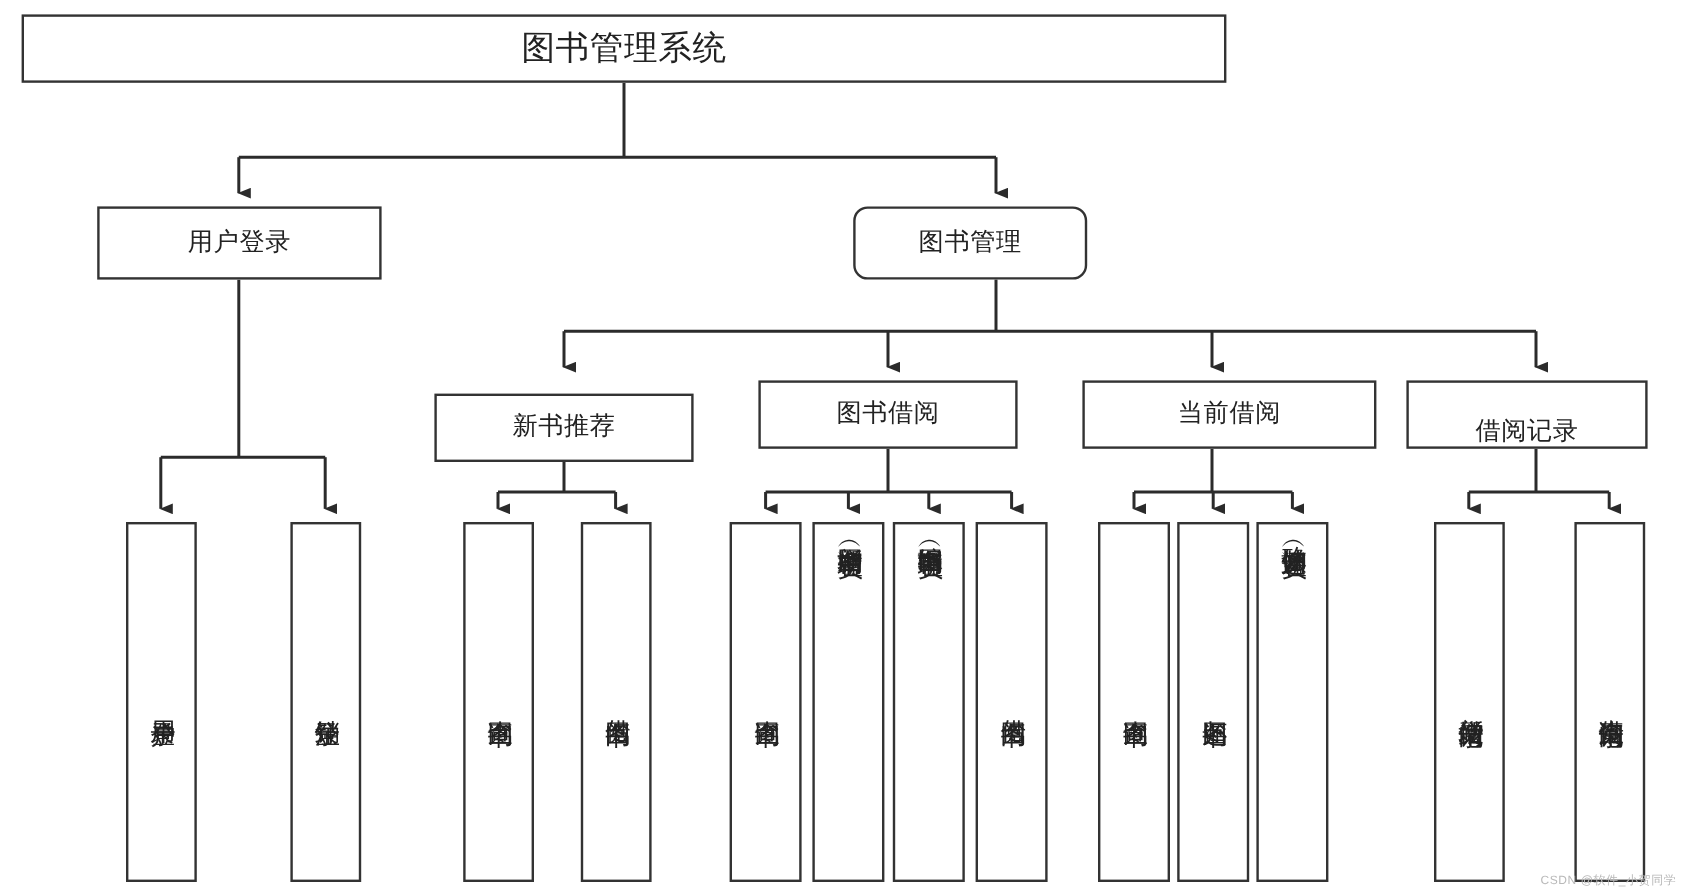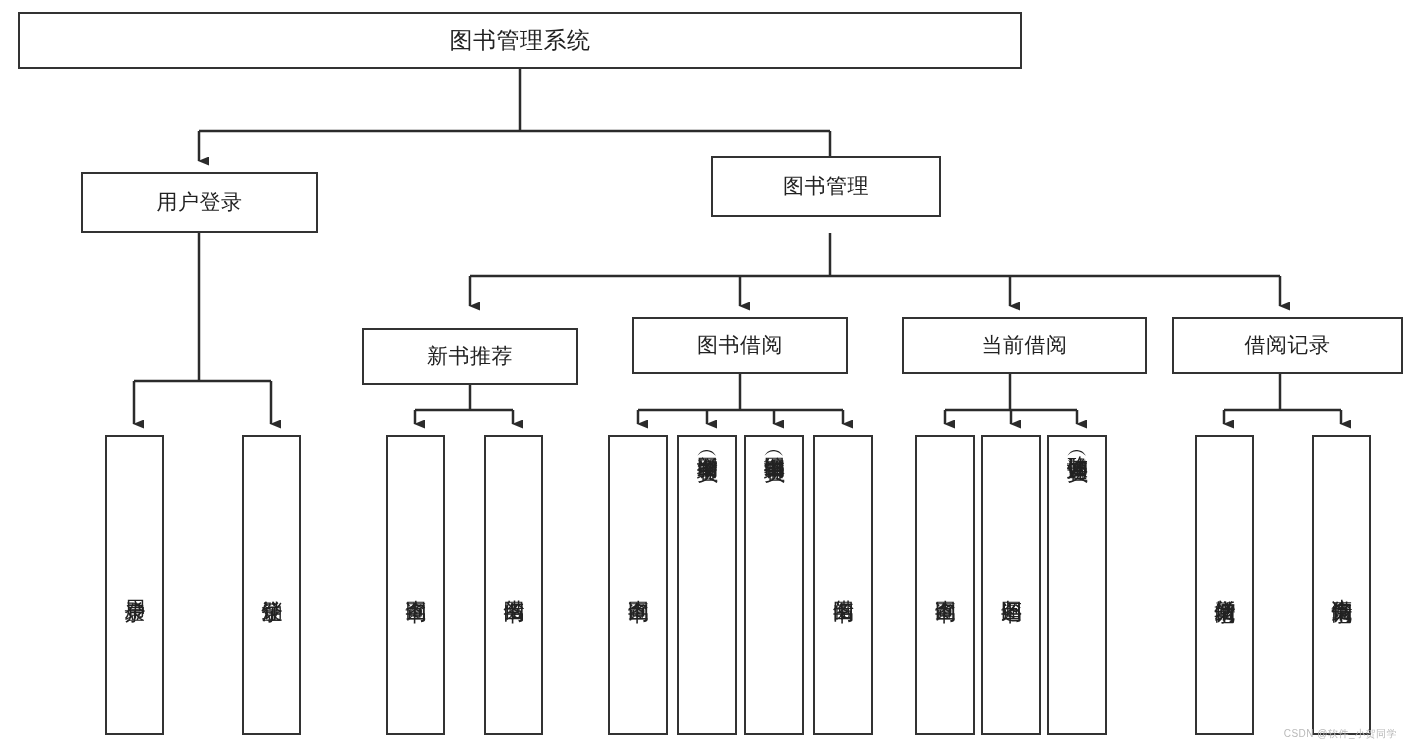--- a/index.html
+++ b/index.html
@@ -41,21 +41,21 @@
   }
   .node-label-h {
     font-size: 21px;
     color: #222222;
     line-height: 1.15;
     letter-spacing: 0.5px;
     white-space: nowrap;
     text-align: center;
   }
   .node-box.root .node-label-h {
-    font-size: 23px;
+    font-size: 28px;
   }
   .leaf-box {
     position: absolute;
     box-sizing: border-box;
     background: #ffffff;
     border: 2px solid #333333;
     display: flex;
     align-items: center;
     justify-content: center;
     overflow: hidden;
@@ -133,33 +133,33 @@
       </g>
   </svg>
 
   <div id="nodes-layer">
       <div class="node-box root" style="left: 18px; top: 12px; width: 1004px; height: 57px;">
         <span class="node-label-h">图书管理系统</span>
       </div>
       <div class="node-box level2" style="left: 81px; top: 172px; width: 237px; height: 61px;">
         <span class="node-label-h">用户登录</span>
       </div>
-      <div class="node-box level2" style="left: 711px; top: 156px; width: 230px; height: 61px;">
+      <div class="node-box level2" style="left: 711px; top: 172px; width: 195px; height: 61px; border-radius: 12px;">
         <span class="node-label-h">图书管理</span>
       </div>
       <div class="node-box level3" style="left: 362px; top: 328px; width: 216px; height: 57px;">
         <span class="node-label-h">新书推荐</span>
       </div>
       <div class="node-box level3" style="left: 632px; top: 317px; width: 216px; height: 57px;">
         <span class="node-label-h">图书借阅</span>
       </div>
       <div class="node-box level3" style="left: 902px; top: 317px; width: 245px; height: 57px;">
         <span class="node-label-h">当前借阅</span>
       </div>
-      <div class="node-box level3" style="left: 1172px; top: 317px; width: 231px; height: 57px;">
+      <div class="node-box level3" style="left: 1172px; top: 317px; width: 201px; height: 57px; align-items: flex-end;">
         <span class="node-label-h">借阅记录</span>
       </div>
       <div class="leaf-box" style="left: 105px; top: 435px; width: 59px; height: 300px;">
         <span class="node-label-v">用户登录</span>
       </div>
       <div class="leaf-box" style="left: 242px; top: 435px; width: 59px; height: 300px;">
         <span class="node-label-v">注销登录</span>
       </div>
       <div class="leaf-box" style="left: 386px; top: 435px; width: 59px; height: 300px;">
         <span class="node-label-v">查询图书</span>

